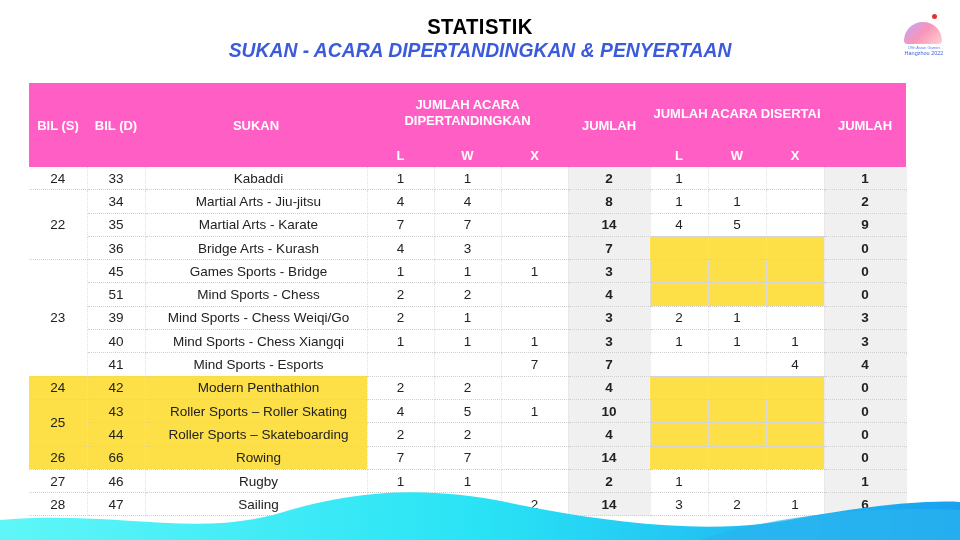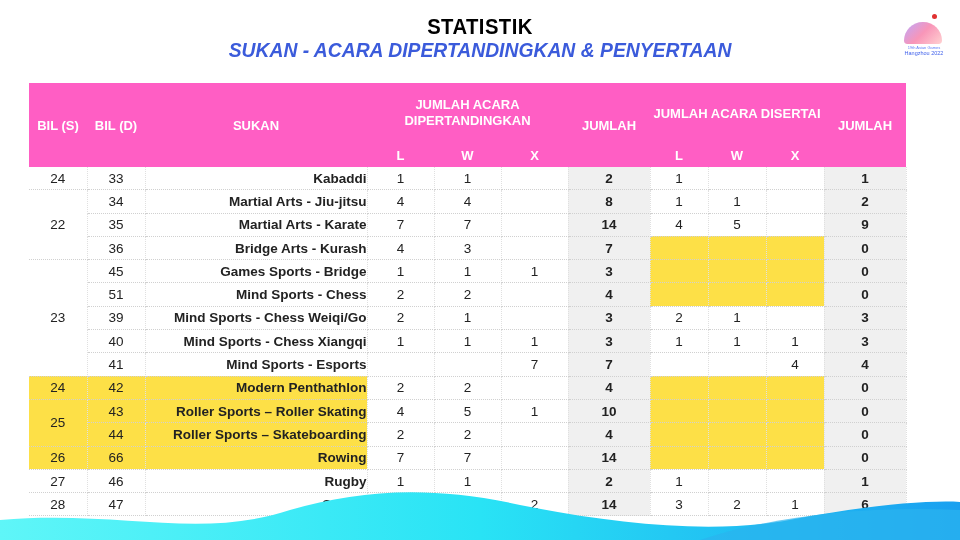--- a/index.html
+++ b/index.html
@@ -7,21 +7,21 @@
   .title{position:absolute;left:0;right:0;top:14px;text-align:center;font-weight:bold;font-size:22px;color:#000;letter-spacing:0.5px;font-family:"Liberation Sans",sans-serif;transform:scaleX(0.92);}
   .subtitle{position:absolute;left:0;right:0;top:38px;text-align:center;font-weight:bold;font-style:italic;font-size:21px;color:#3b5bdb;font-family:"Liberation Sans",sans-serif;transform:scaleX(0.92);}
   .logo{position:absolute;left:898px;top:12px;width:52px;height:48px;}
   .logo .dot{position:absolute;left:34px;top:2px;width:5px;height:5px;border-radius:50%;background:#e03131;}
   .logo .arc{position:absolute;left:6px;top:10px;width:38px;height:22px;border-radius:22px 22px 4px 4px;background:linear-gradient(135deg,#b197fc 0%,#f783ac 50%,#ffc9c9 100%);opacity:0.85;}
   .logo .t1{position:absolute;left:0;right:0;top:33px;text-align:center;font-size:4px;color:#5c7cfa;}
   .logo .t2{position:absolute;left:0;right:0;top:38px;text-align:center;font-size:5.5px;color:#4263eb;}
   table{position:absolute;left:29px;top:83px;border-collapse:collapse;font-size:13.5px;color:#222;}
   th{background:#ff5ec4;color:#fff;font-weight:bold;font-size:13px;padding:0;text-align:center;}
   td{height:22.3px;padding:0;border-bottom:1px dotted #d0d0d0;border-right:1px dotted #e0e0e0;text-align:center;}
-  td.name{text-align:right;padding-left:5px;font-weight:bold;}
+  td.name{text-align:center;padding-left:5px;}
   td.tot{background:#f0f0f0;font-weight:bold;}
   td.hl{background:#fde047;}
   .wave{position:absolute;left:0;bottom:0;width:960px;height:60px;}
 </style>
 </head>
 <body>
 
 <div class="title">STATISTIK</div>
 <div class="subtitle">SUKAN - ACARA DIPERTANDINGKAN &amp; PENYERTAAN</div>
 

